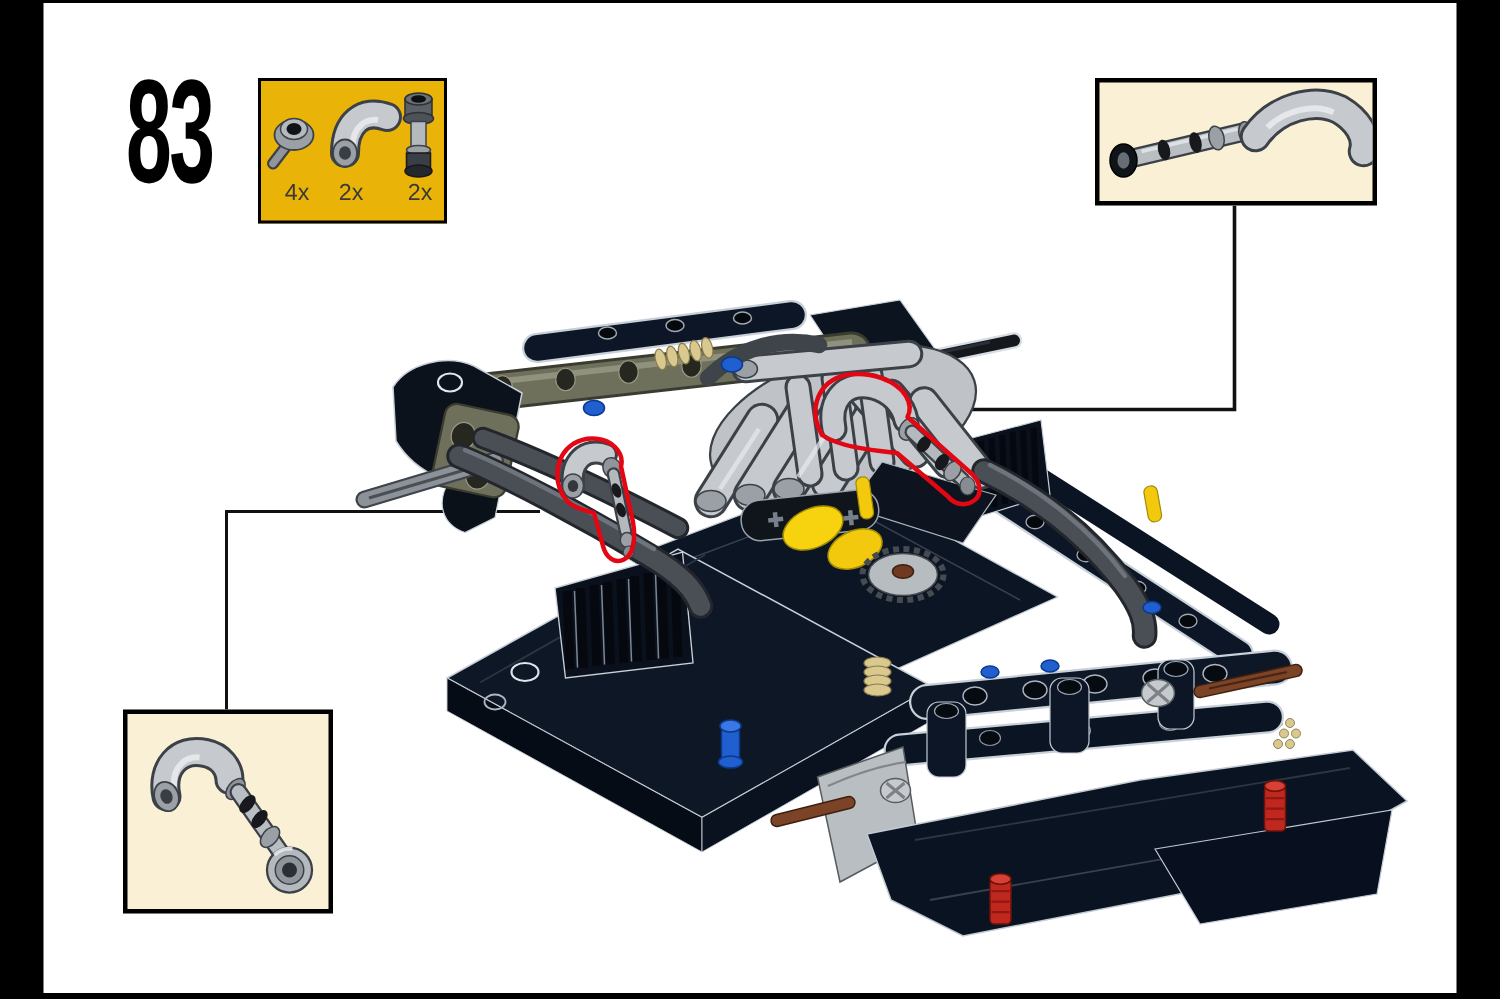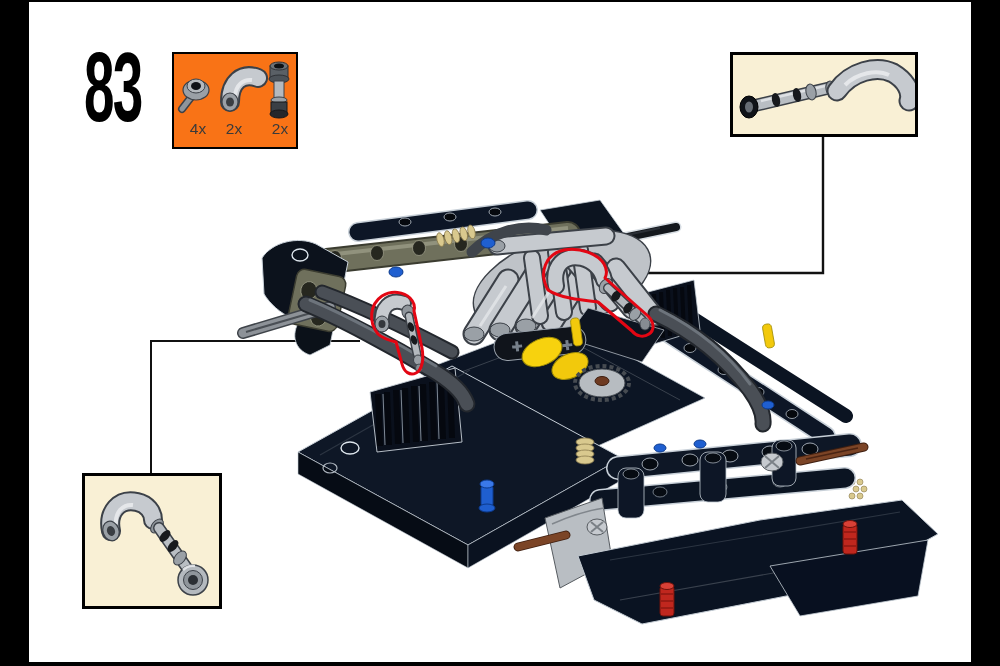--- a/index.html
+++ b/index.html
@@ -12,21 +12,21 @@
   #bar-right{left:971px;top:0;width:29px;height:666px;}
   #bar-top{left:0;top:0;width:1000px;height:2px;}
   #bar-bottom{left:0;top:662px;width:1000px;height:4px;}
   #step-number{
     position:absolute;left:84px;top:44px;
     font-size:98px;line-height:86px;font-weight:bold;color:#000;
     transform:scaleX(.56);transform-origin:left top;letter-spacing:-3px;
   }
   #parts-box{
     position:absolute;left:172px;top:52px;width:126px;height:97px;
-    background:#f97316;border:2px solid #000;box-sizing:border-box;
+    background:#eab308;border:2px solid #000;box-sizing:border-box;
   }
   .qty{
     position:absolute;top:66px;height:18px;
     font-size:15.5px;color:#3a3a3a;text-align:center;
   }
   #qty-0{left:2px;width:44px;}
   #qty-1{left:40px;width:40px;}
   #qty-2{left:84px;width:44px;}
   .callout{
     position:absolute;background:#f9f0d5;border:3px solid #000;box-sizing:border-box;

